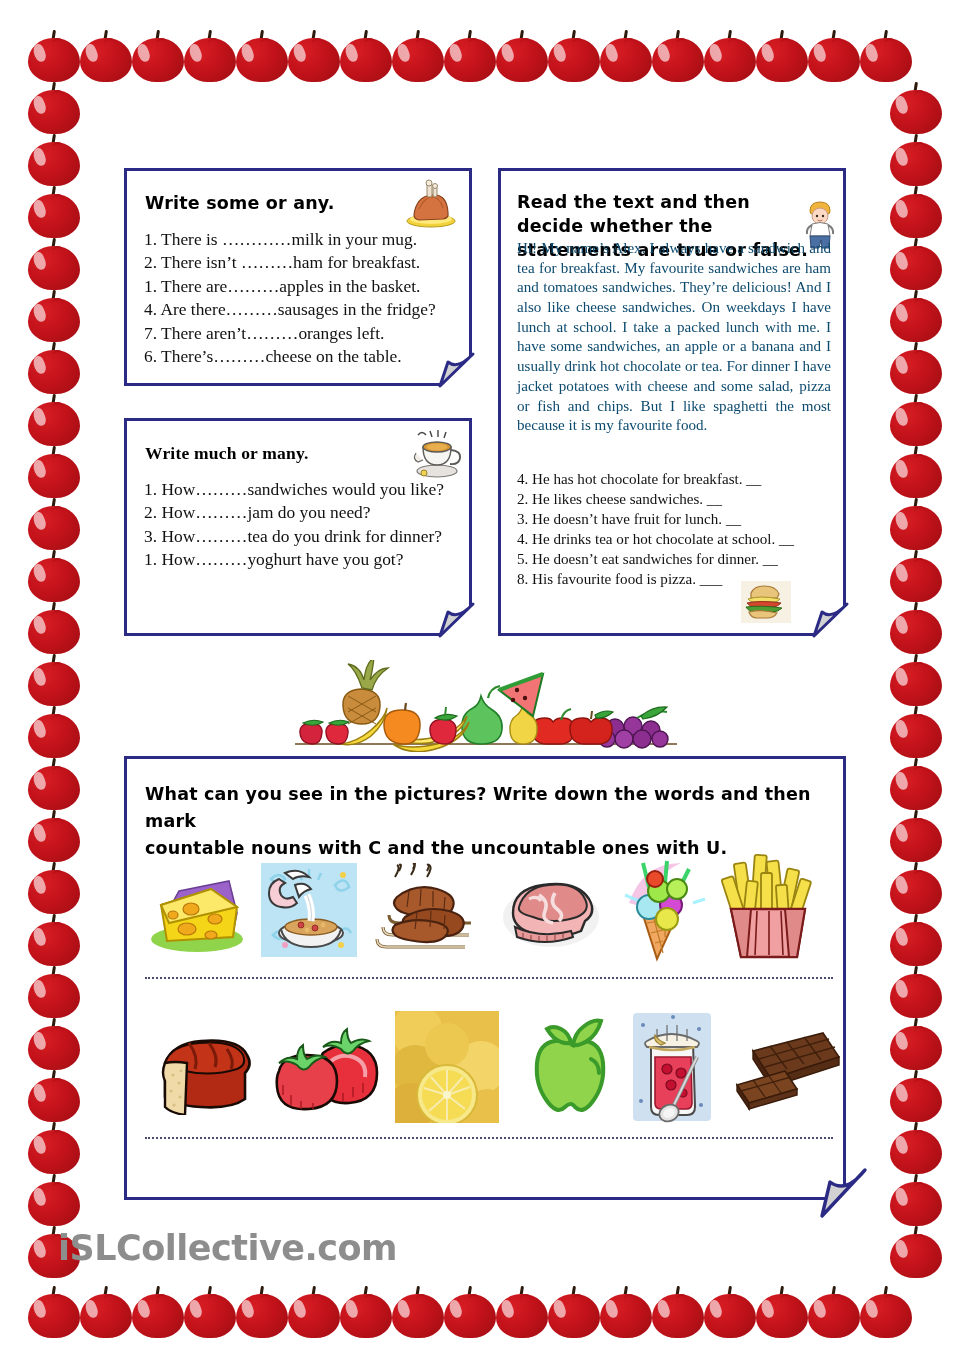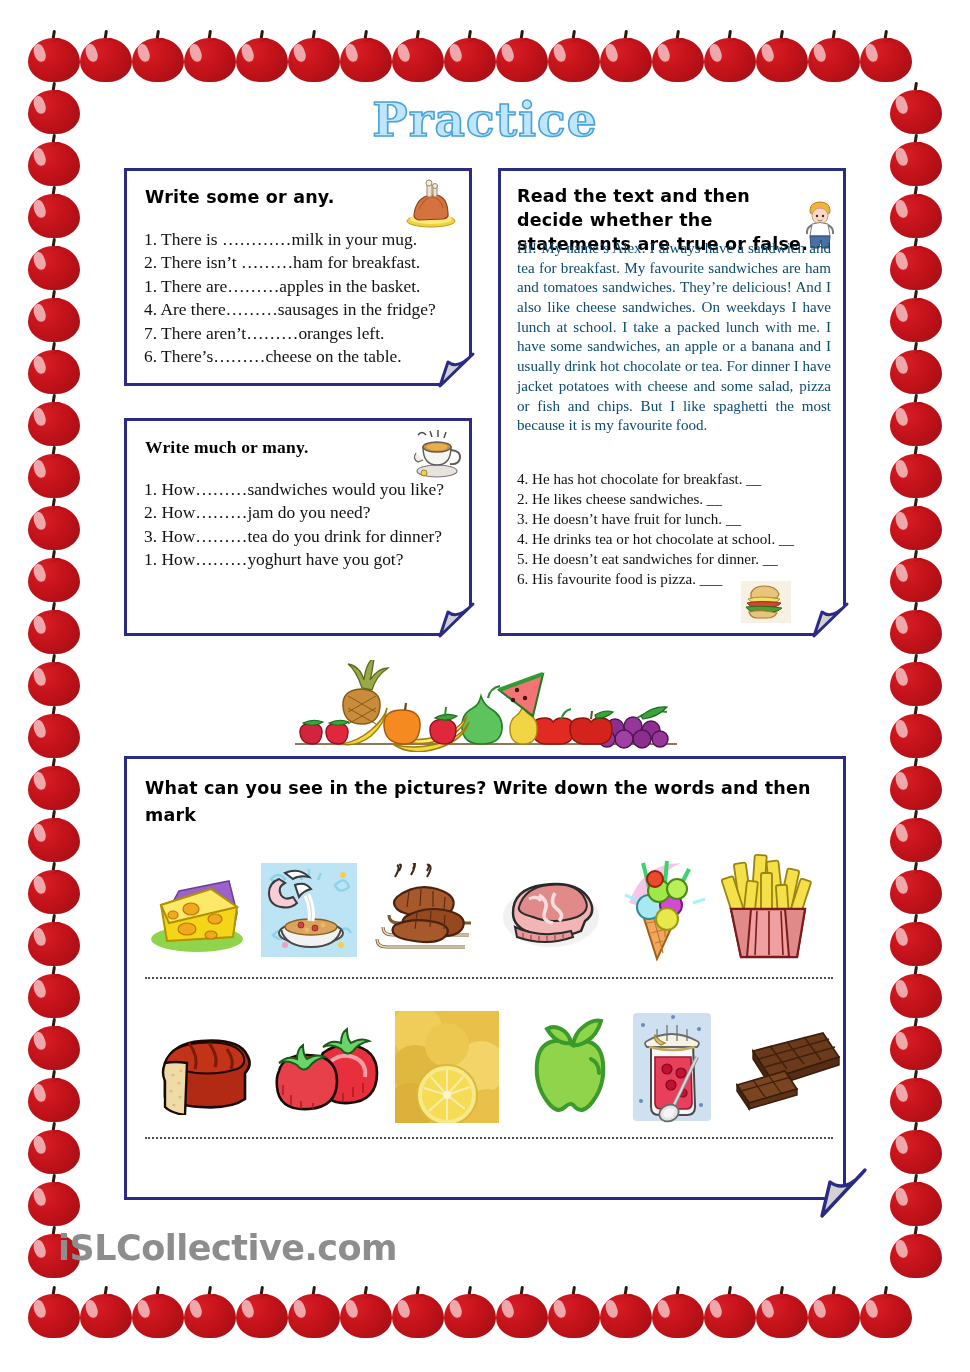--- a/index.html
+++ b/index.html
@@ -57,20 +57,21 @@
   }
   .fold svg{display:block;}
 
   .hdr{
     font-family:"DejaVu Sans", sans-serif;
     font-weight:700;
     font-size:17.5px;
     color:#000;
     letter-spacing:.2px;
     line-height:1.38;
+    margin-top:6px;
   }
   .qlist{
     font-family:"Liberation Serif", serif;
     font-size:17.4px;
     line-height:1.345;
     color:#111;
     white-space:pre;
   }
   .reading{
     font-family:Liberation Serif, serif;
@@ -429,21 +430,20 @@
       <div class="apple" style="left: 26px; top: 1226px;">
         <div class="stem"></div>
         <div class="body"></div>
       </div>
       <div class="apple" style="left: 888px; top: 1226px;">
         <div class="stem"></div>
         <div class="body"></div>
       </div>
     </div>
 
-  <div class="title">Practice</div>
 
   <div class="box" style="left:124px;top:168px;width:348px;height:218px;">
     <div class="hdr" style="position:absolute;left:18px;top:14px;">Write some or any.</div>
 
     <div class="clip" style="left:275px;top:8px;">
       <svg width="58" height="50" viewBox="0 0 58 50">
         <ellipse cx="29" cy="42" rx="24" ry="6" fill="#f2d23a" stroke="#b89a1c" stroke-width="1"></ellipse>
         <ellipse cx="29" cy="40" rx="21" ry="5" fill="#ffe97a"></ellipse>
         <path d="M12 36 q2-18 17-20 q16-2 17 18 q1 5-5 6 l-24 1 q-5-1-5-5z" fill="#d4733f" stroke="#8a431c" stroke-width="1.2"></path>
         <path d="M17 30 q6-12 13-12 q8 0 11 11" fill="none" stroke="#b35a29" stroke-width="1.1"></path>
@@ -509,21 +509,21 @@
     </div>
 
     <div class="reading" style="position:absolute;left:16px;top:68px;width:314px;">Hi! My name’s Alex. I always have a sandwich and tea for breakfast. My favourite sandwiches are ham and tomatoes sandwiches. They’re delicious! And I also like cheese sandwiches. On weekdays I have lunch at school. I take a packed lunch with me. I have some sandwiches, an apple or a banana and I usually drink hot chocolate or tea. For dinner I have jacket potatoes with cheese and some salad, pizza or fish and chips. But I like spaghetti the most because it is my favourite food.</div>
 
     <div class="tflist" id="ex3list" style="position:absolute;left:16px;top:298px;width:320px;">
         <div>4. He has hot chocolate for breakfast.  __</div>
         <div>2. He likes cheese sandwiches.  __</div>
         <div>3. He doesn’t have fruit for lunch.  __</div>
         <div>4. He drinks tea or hot chocolate at school.  __</div>
         <div>5. He doesn’t eat sandwiches for dinner.  __</div>
-        <div>6. His favourite food is pizza.  ___</div>
+        <div>8. His favourite food is pizza.  ___</div>
       </div>
 
     <div class="clip" style="left:240px;top:410px;">
       <svg width="50" height="42" viewBox="0 0 50 42">
         <rect x="0" y="0" width="50" height="42" fill="#f7f1e3"></rect>
         <path d="M10 12 q3-7 13-7 q12 0 15 8 l-2 4 l-26 0z" fill="#e8c57a" stroke="#a8793a" stroke-width="1.2"></path>
         <path d="M7 18 q12-4 32 0 q-2 3-6 3 l-20 0 q-4 0-6-3z" fill="#f2e06a" stroke="#a8932a" stroke-width="1"></path>
         <path d="M6 22 q14-3 34 0 q-3 4-9 4 l-17 0 q-5 0-8-4z" fill="#d4472f" stroke="#92301c" stroke-width="1"></path>
         <path d="M5 26 q15-2 36 1 q-4 4-10 4 l-17 0 q-6 0-9-5z" fill="#4f9c32" stroke="#2f6b1c" stroke-width="1"></path>
         <path d="M8 31 q13-3 28 1 q-3 5-10 5 l-10 0 q-6 0-8-6z" fill="#e8c57a" stroke="#a8793a" stroke-width="1.2"></path>
@@ -595,20 +595,21 @@
       <path d="M28 84 q-12 0-13-11 q-1-9 11-10 q12 1 11 10 q-1 11-9 11z" fill="#d4233c" stroke="#8f0f20" stroke-width="1.3"></path>
       <path d="M18 63 q10-5 20-1 q-9 6-20 1z" fill="#3aa53a" stroke="#1d6b1d" stroke-width="1.1"></path>
       <path d="M54 84 q-12 0-13-11 q-1-9 11-10 q12 1 11 10 q-1 11-9 11z" fill="#e0283c" stroke="#8f0f20" stroke-width="1.3"></path>
       <path d="M44 63 q10-5 20-1 q-9 6-20 1z" fill="#3aa53a" stroke="#1d6b1d" stroke-width="1.1"></path>
     </svg>
   </div>
 
   <div class="box" style="left:124px;top:756px;width:722px;height:444px;">
     <div class="hdr" style="position:absolute;left:18px;top:16px;width:690px;font-size:17.5px;line-height:1.55;">
       <span>What can you see in the pictures? Write down the words and then mark</span><br>
+      <span>countable nouns with C and the uncountable ones with U.</span>
     </div>
 
     <div class="pic" style="left:18px;top:108px;">
       <svg width="110" height="90" viewBox="0 0 110 90">
         <ellipse cx="52" cy="72" rx="46" ry="13" fill="#8fd44a"></ellipse>
         <path d="M34 24 L84 14 L92 46 L88 66 L30 70 L24 42 Z" fill="#9b63c9" stroke="#6b3e96" stroke-width="1.5"></path>
         <path d="M16 38 L66 22 L92 40 L88 70 L22 74 Z" fill="#f5d517" stroke="#b09100" stroke-width="2"></path>
         <path d="M16 38 L66 22 L92 40 L24 56 Z" fill="#fce96a" stroke="#b09100" stroke-width="2"></path>
         <ellipse cx="46" cy="42" rx="8" ry="6" fill="#f0a81c" stroke="#b8790a" stroke-width="1.2"></ellipse>
         <ellipse cx="70" cy="52" rx="7" ry="5" fill="#f0a81c" stroke="#b8790a" stroke-width="1.2"></ellipse>

